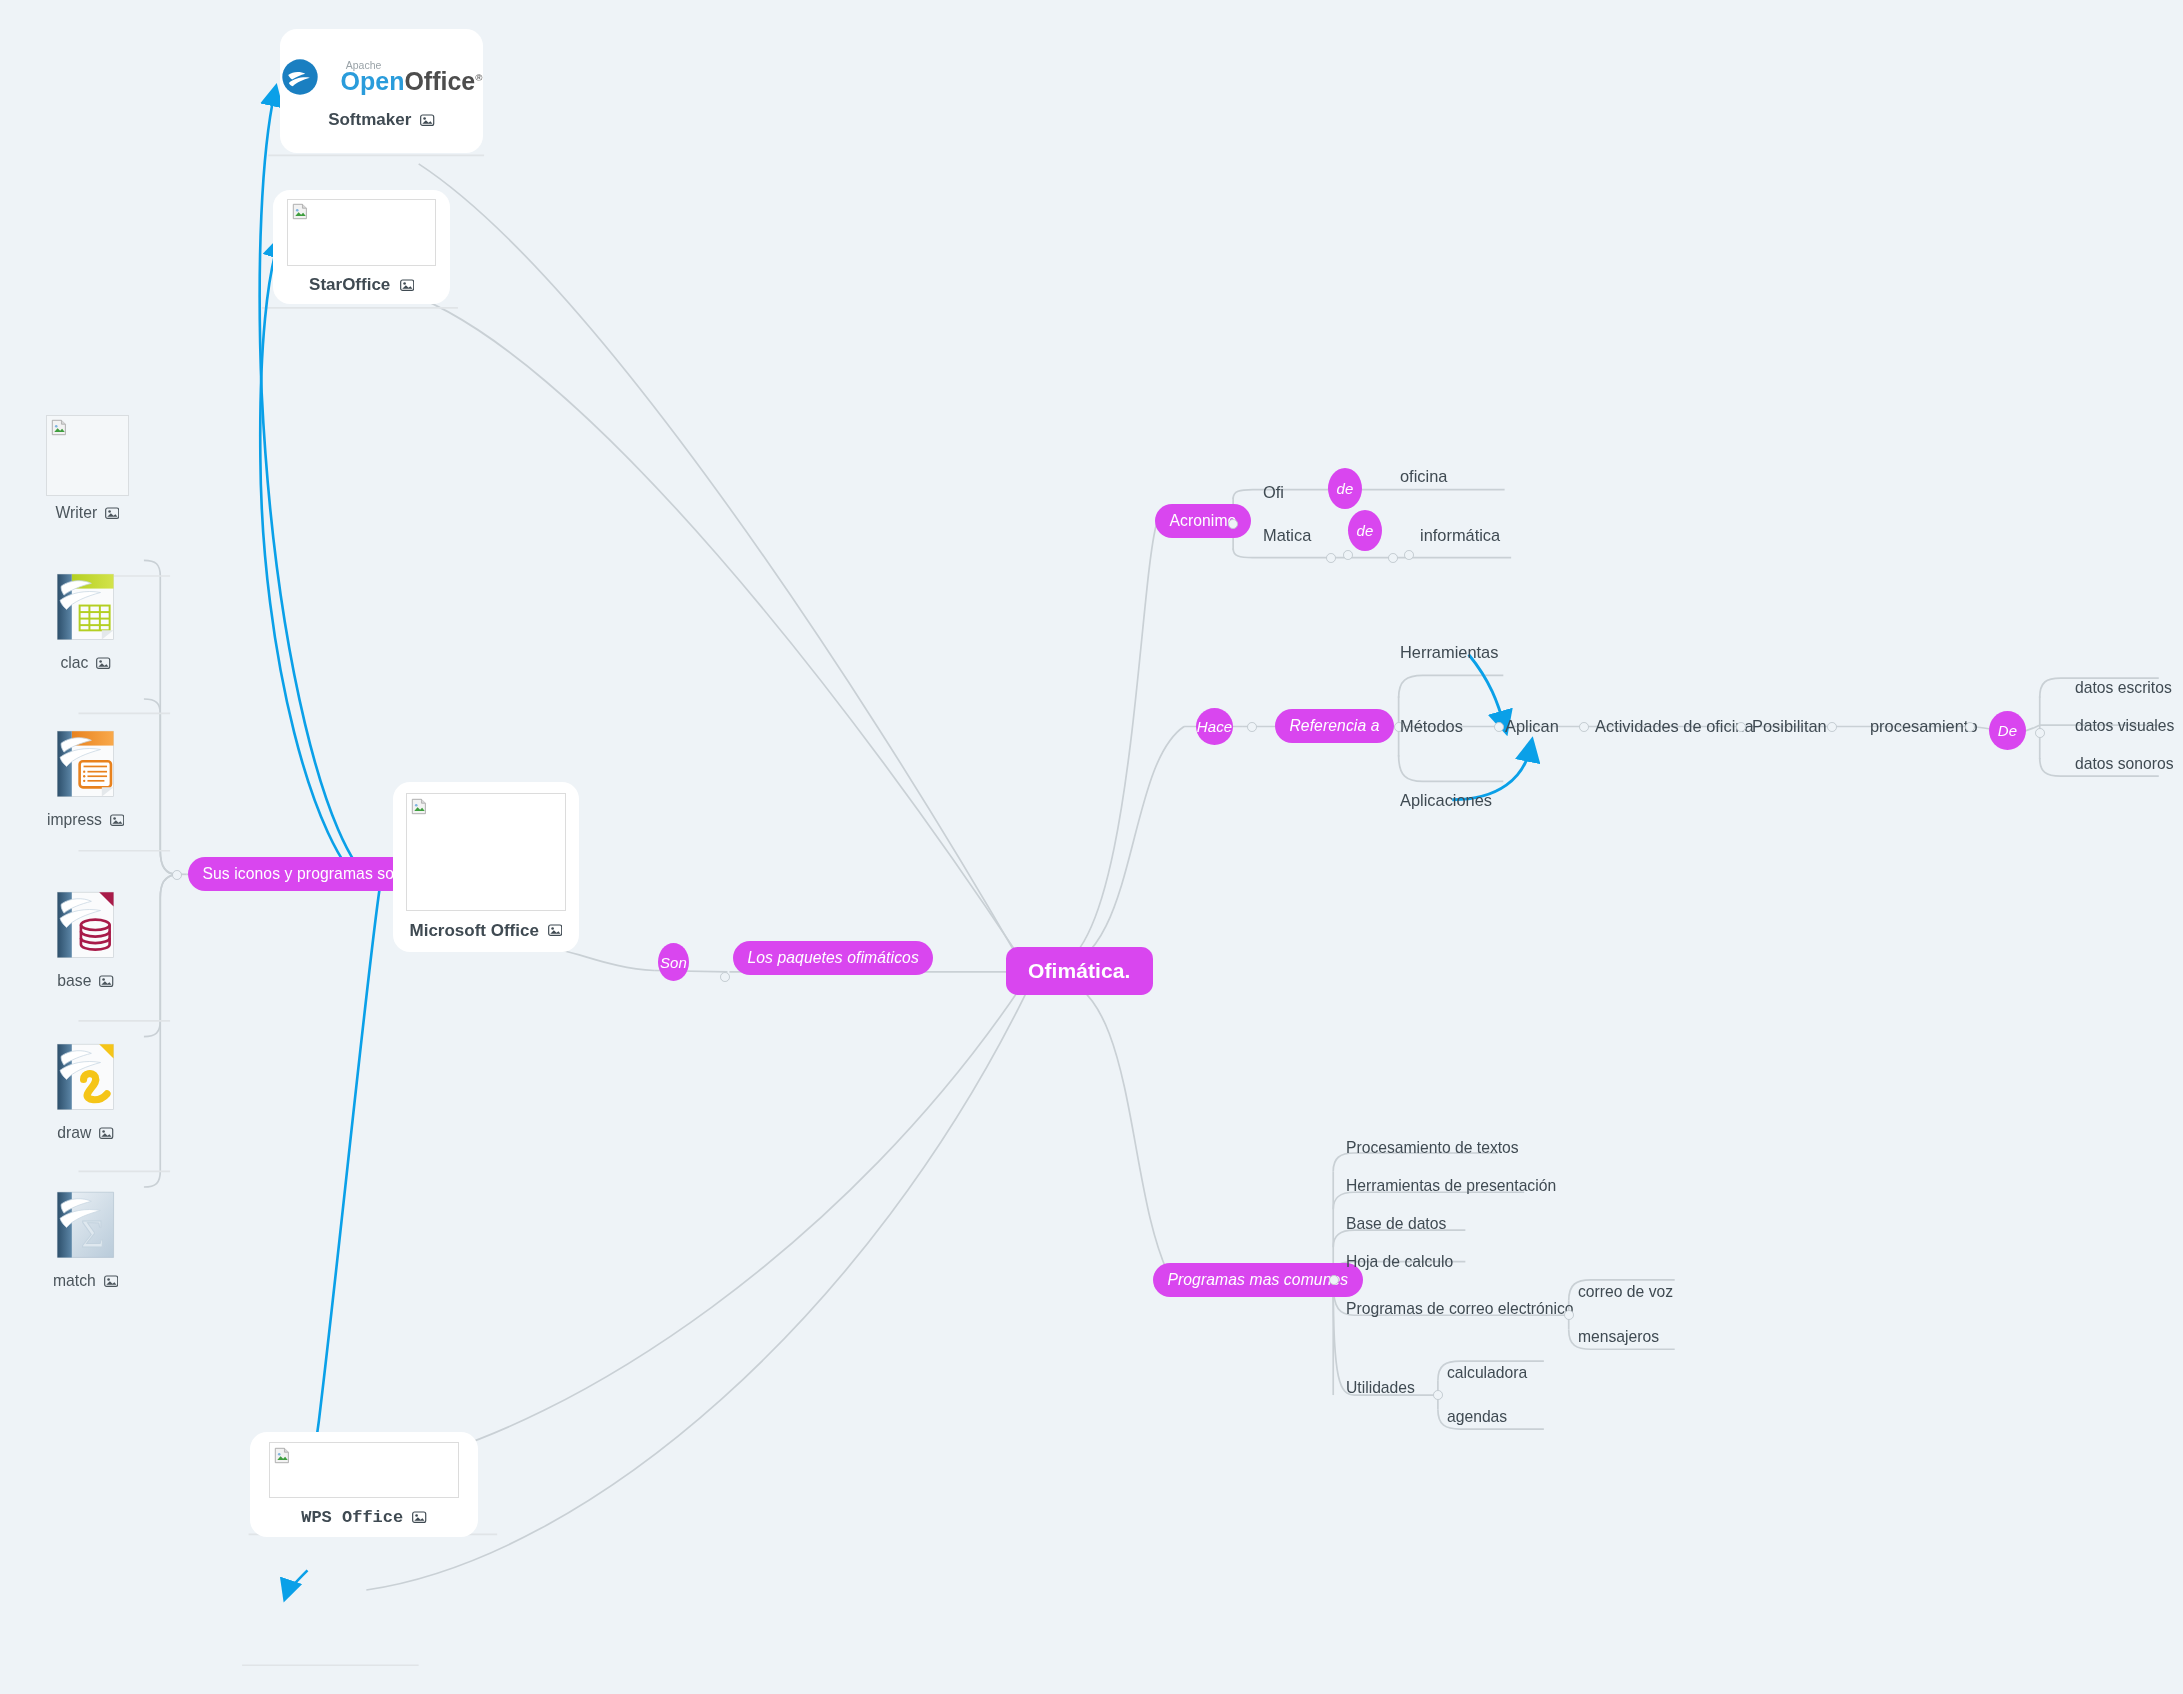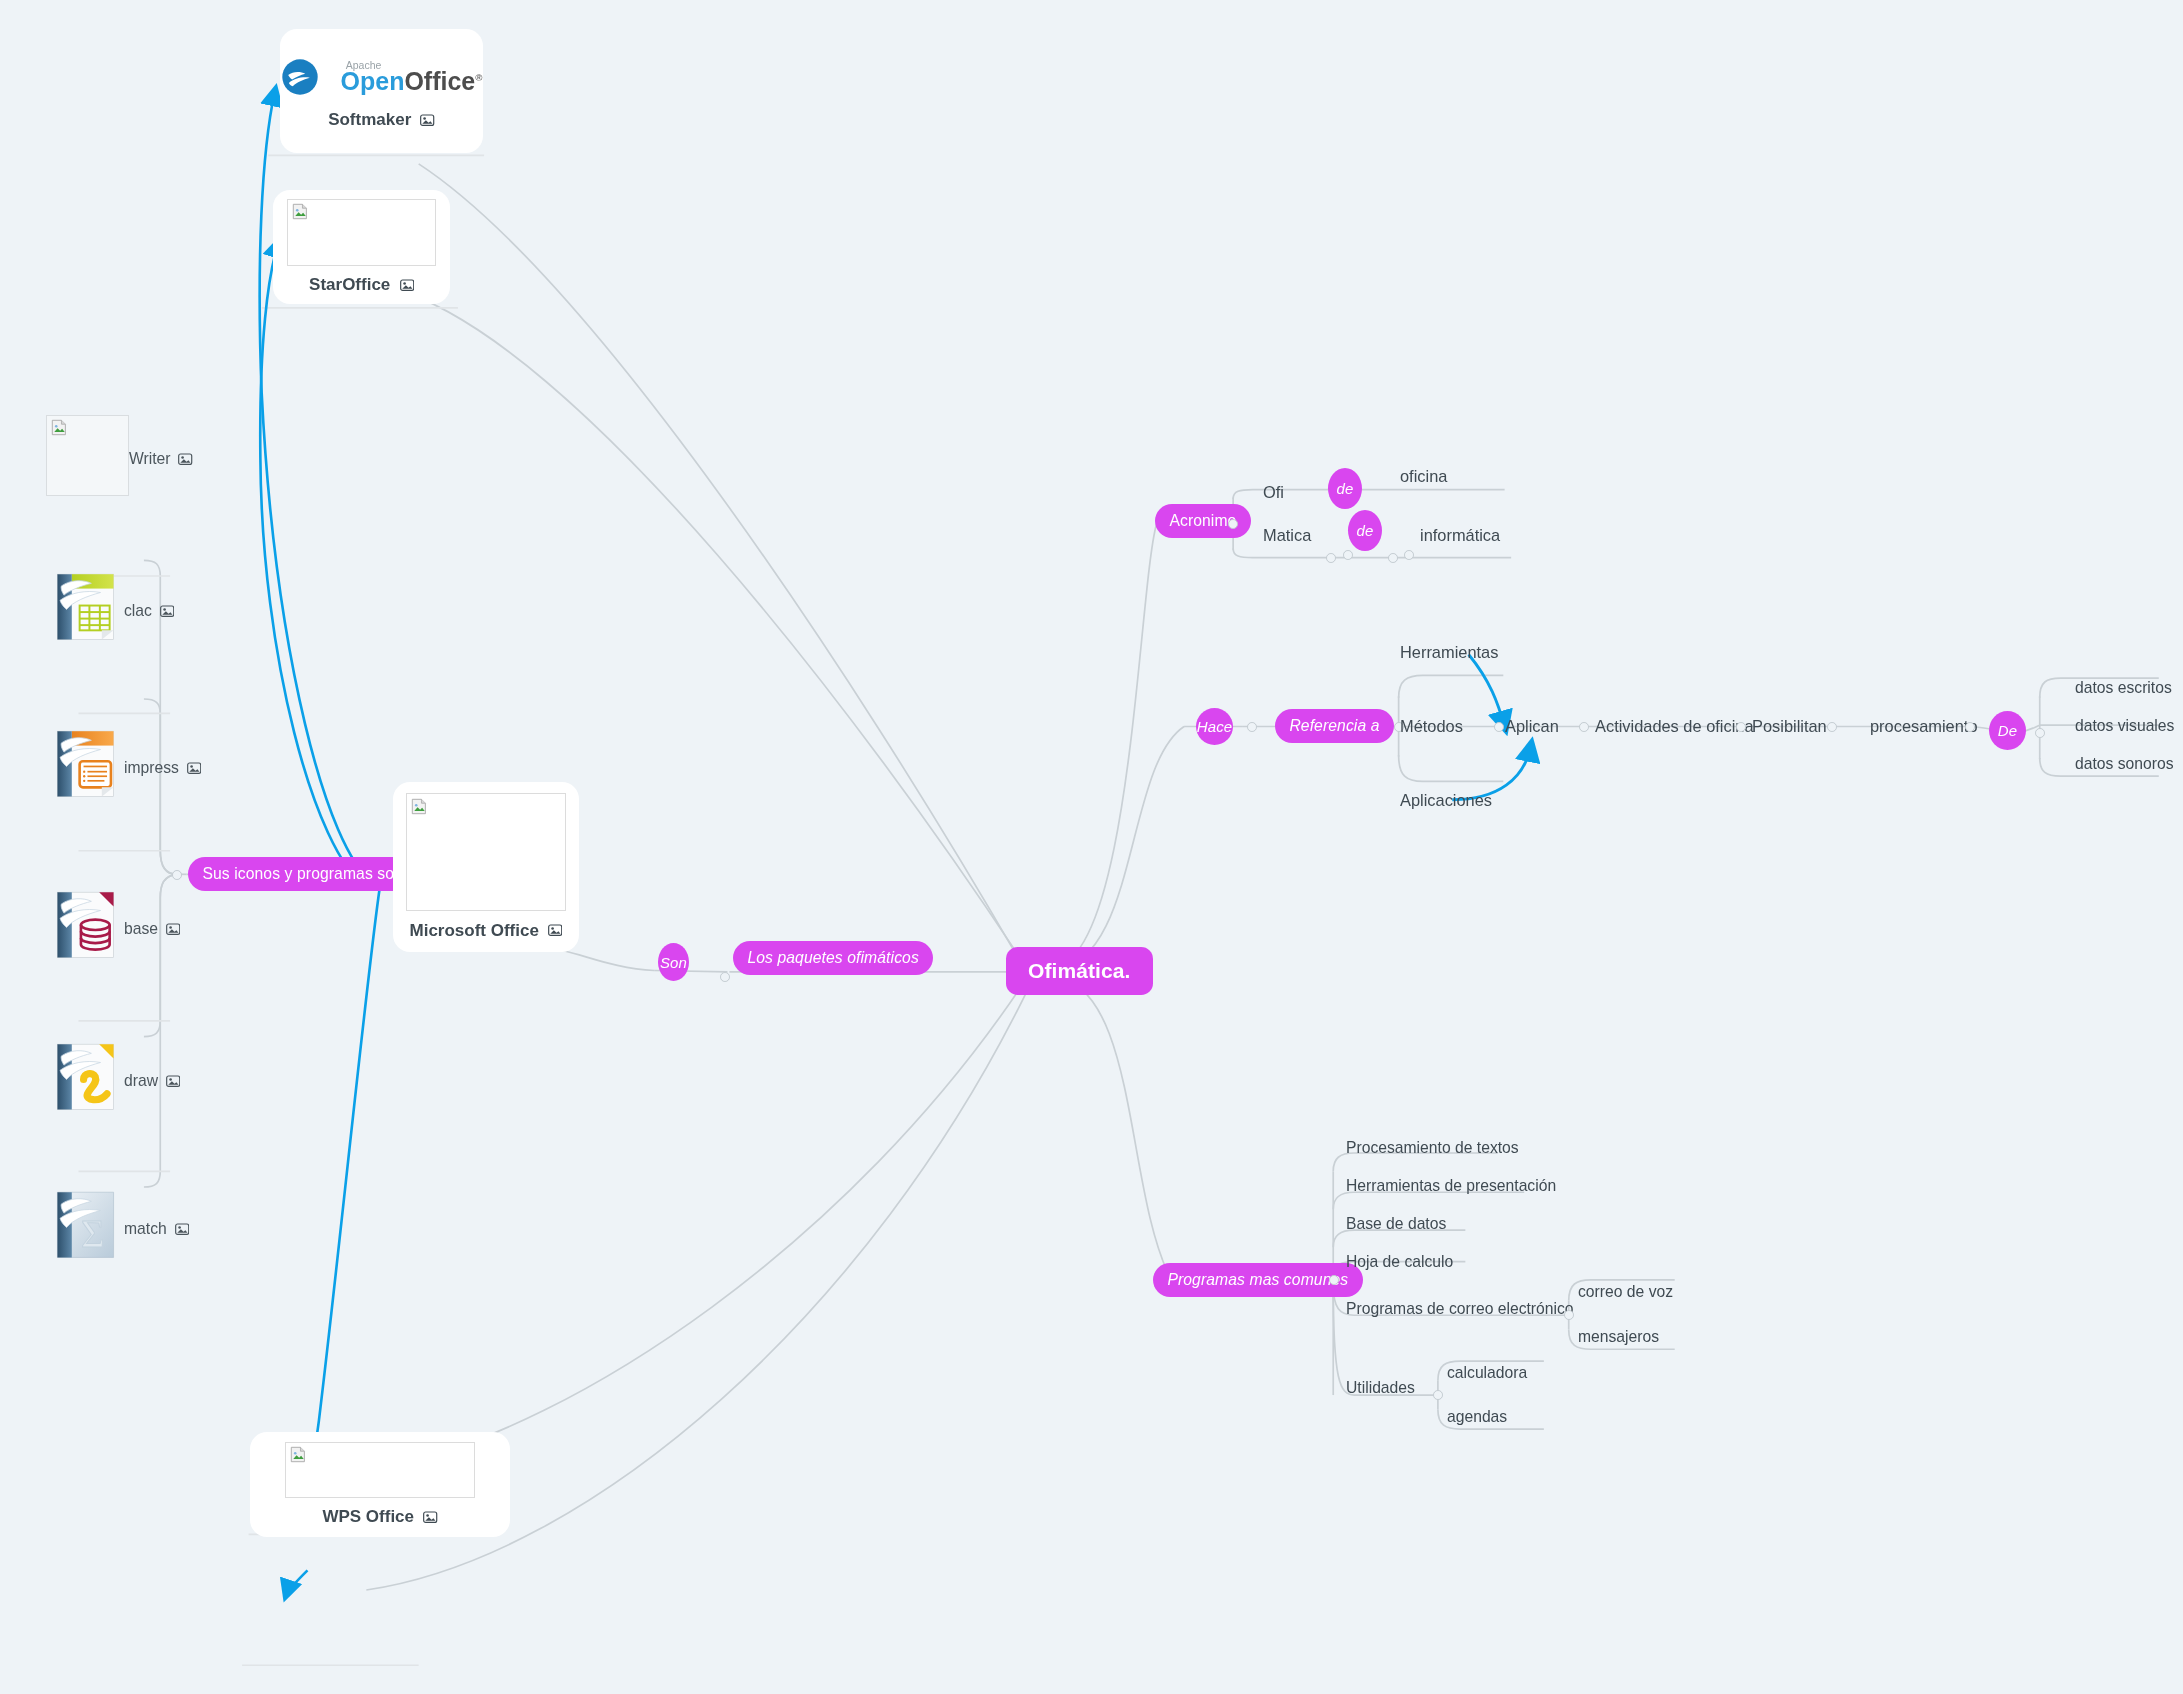--- a/index.html
+++ b/index.html
@@ -78,21 +78,21 @@
   .brokenimg{
     position:absolute;left:3.9px;top:3.3px;width:17px;height:17px;
   }
 
   
   .picicon{display:inline-block;width:14.4px;height:12.4px;}
 
   
   .prog{
     position:absolute;
-    display:flex;flex-direction:row;align-items:center;
+    display:flex;flex-direction:column;align-items:center;
   }
   .prog .glyph{width:77px;height:77px;position:relative;}
   .prog .plabel{
     margin-top:7.9px;font-size:15.7px;color:#4b555c;
     display:flex;align-items:center;gap:7.9px;white-space:nowrap;
   }
   .prog.placeholder .glyph{
     border:0.7px solid #d9dde0;background:#f4f7f9;width:81px;height:79px;
   }
 </style>
@@ -328,21 +328,21 @@
     <div class="caption">
       <span>StarOffice</span>
       <svg class="picicon" viewBox="0 0 22 19">
         <rect x="1" y="1.5" width="20" height="16" rx="3" fill="none" stroke="#3f4a52" stroke-width="1.8"></rect>
         <circle cx="7" cy="7" r="2" fill="#3f4a52"></circle>
         <path d="M3.5,15 L9,9.5 L13,13.5 L16,11 L19,15 Z" fill="#3f4a52"></path>
       </svg>
     </div>
   </div>
 
-  <div class="card" style="left:250px;top:1432px;width:260px;height:105px;">
+  <div class="card" style="left:250px;top:1432px;width:228px;height:105px;font-family:Liberation Mono, monospace;">
     <div class="thumb" style="width:190px;height:56px;">
       <svg class="brokenimg" viewBox="0 0 26 26">
         <path d="M2,2 h14 l6,6 v16 h-20 z" fill="#f2f2f2" stroke="#a8a8a8" stroke-width="1.4"></path>
         <path d="M16,2 v6 h6" fill="#d8d8d8" stroke="#a8a8a8" stroke-width="1.2"></path>
         <path d="M5,20 l5,-6 l4,4 l3,-3 l4,5 z" fill="#3f9e3f"></path>
         <circle cx="8" cy="11" r="2" fill="#7fb3e0"></circle>
       </svg>
     </div>
     <div class="caption">
       <span>WPS Office</span>

